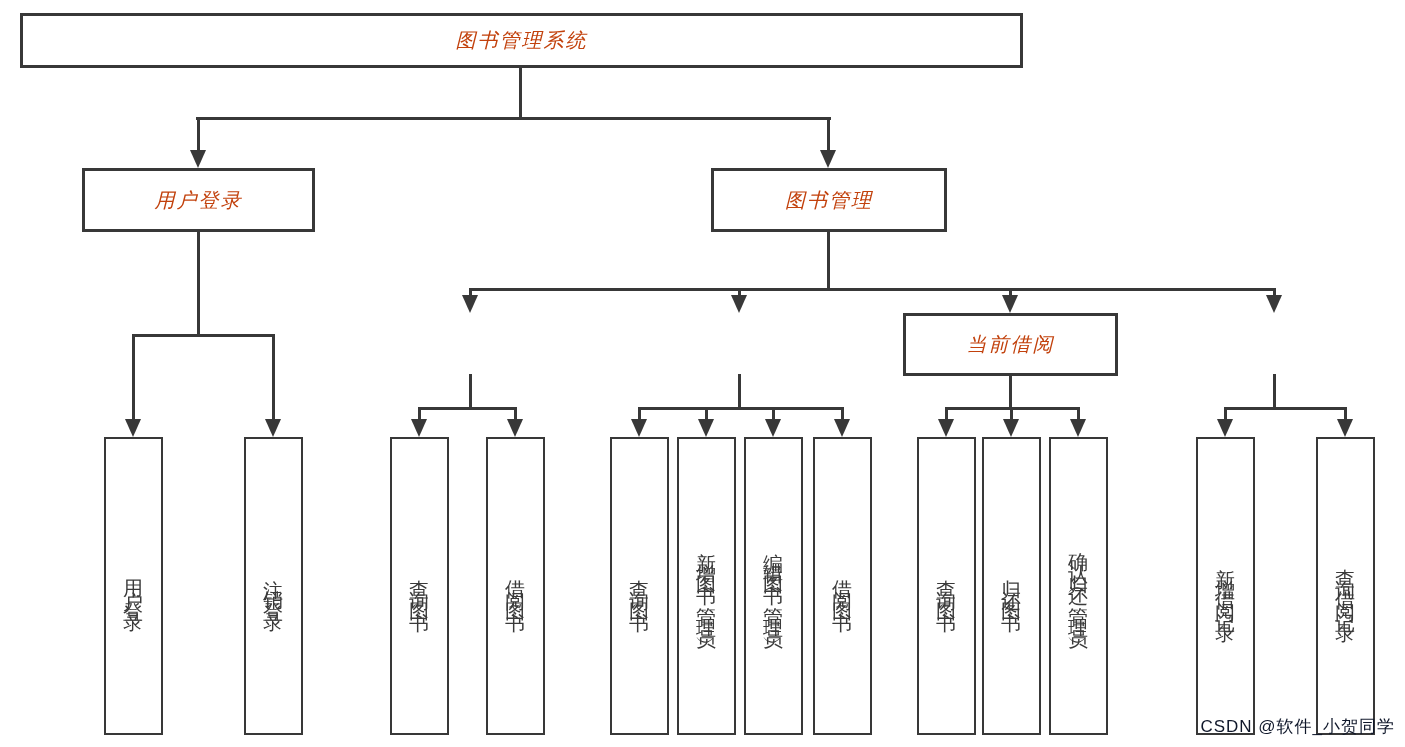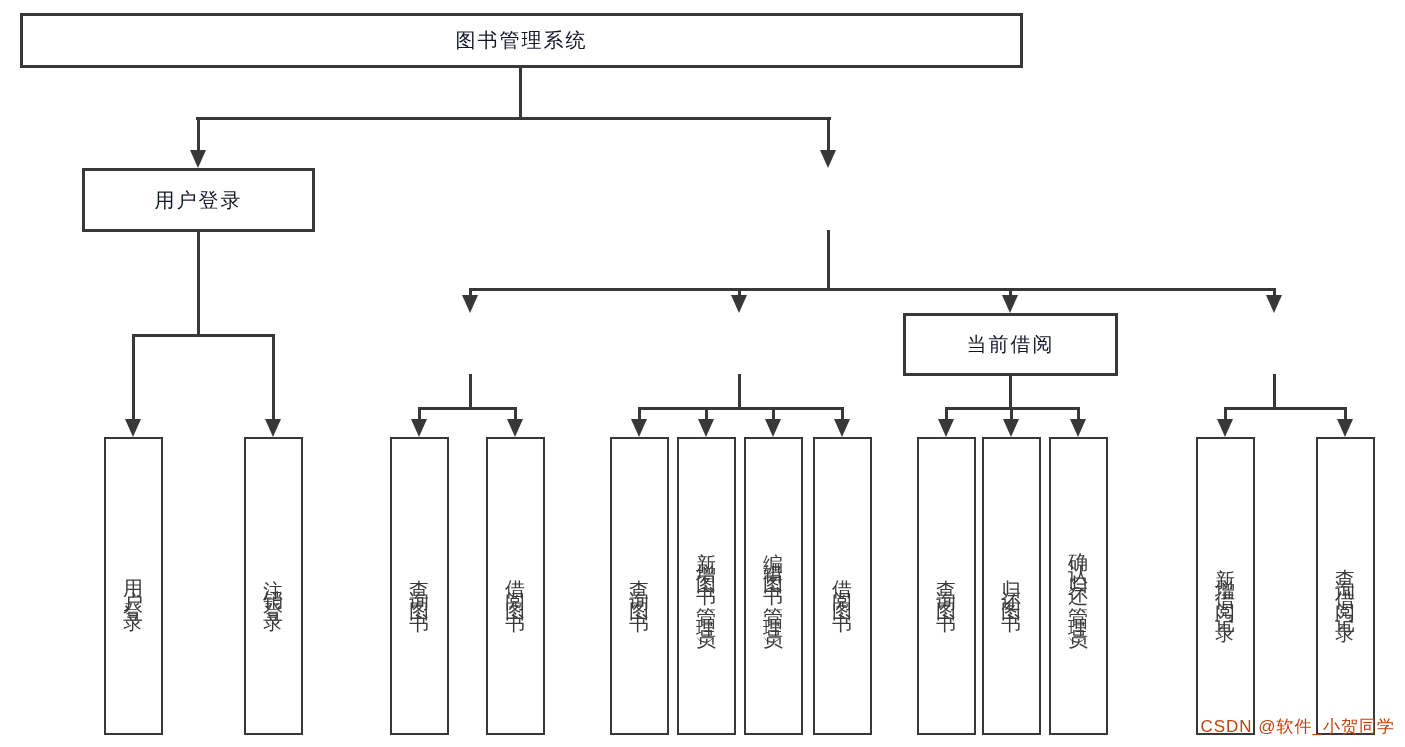--- a/index.html
+++ b/index.html
@@ -5,49 +5,52 @@
   html,body{margin:0;padding:0;background:#ffffff;}
   .canvas{
     position:relative;width:1405px;height:747px;background:#ffffff;overflow:hidden;
     font-family:"Liberation Sans",sans-serif;color:#3a3a3a;
   }
   .box{
     position:absolute;box-sizing:border-box;background:#ffffff;
     border:3px solid #383838;display:flex;align-items:center;justify-content:center;
   }
   .box.leaf{border-width:2px;}
-  .hlabel{font-size:20px;letter-spacing:2px;color:#0f172a;white-space:nowrap;}
+  .hlabel{font-size:20px;letter-spacing:2px;color:#c2410c;white-space:nowrap;font-style:italic;}
   .vlabel{
     writing-mode:vertical-rl;text-orientation:mixed;
     font-size:20px;letter-spacing:11px;color:#3a3a3a;line-height:1;
   }
   .vl,.hl{position:absolute;background:#383838;}
   .vl{width:3px;}
   .hl{height:3px;}
   .ah{
     position:absolute;width:0;height:0;
     border-left:8px solid transparent;border-right:8px solid transparent;
     border-top:18px solid #383838;
   }
   .watermark{
     position:absolute;top:715px;right:10px;font-size:17px;letter-spacing:1px;
-    color:#c2410c;white-space:nowrap;
+    color:#0f172a;white-space:nowrap;
   }
 </style>
 </head>
 <body>
 
 <div class="canvas">
 
   <div class="box" style="left:20px;top:13px;width:1003px;height:55px;">
     <span class="hlabel">图书管理系统</span>
   </div>
 
   <div class="box" style="left:82px;top:168px;width:233px;height:64px;">
     <span class="hlabel">用户登录</span>
+  </div>
+  <div class="box" style="left:711px;top:168px;width:236px;height:64px;">
+    <span class="hlabel">图书管理</span>
   </div>
 
   <div class="box" style="left:903px;top:313px;width:215px;height:63px;">
     <span class="hlabel">当前借阅</span>
   </div>
 
   <div class="box leaf" style="left:104px;top:437px;width:59px;height:298px;">
     <span class="vlabel">用户登录</span>
   </div>
   <div class="box leaf" style="left:244px;top:437px;width:59px;height:298px;">

